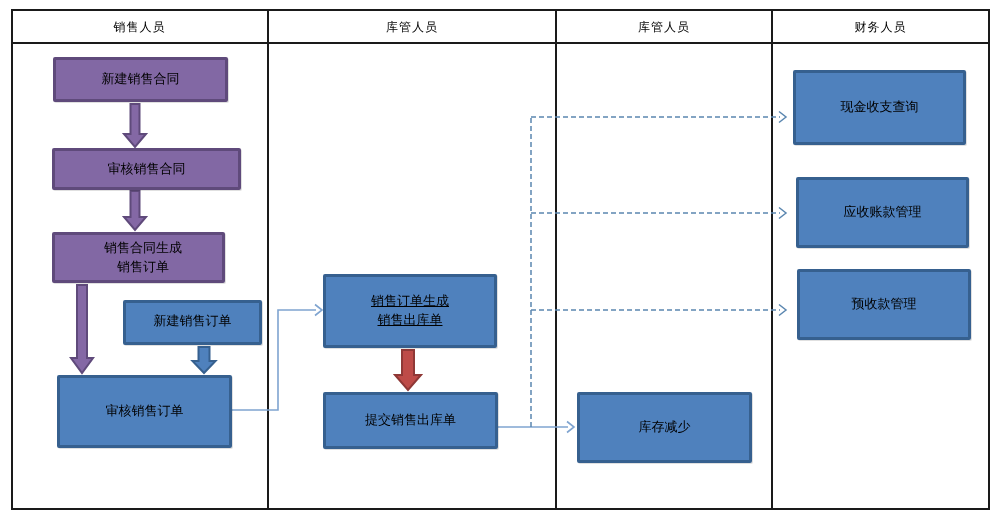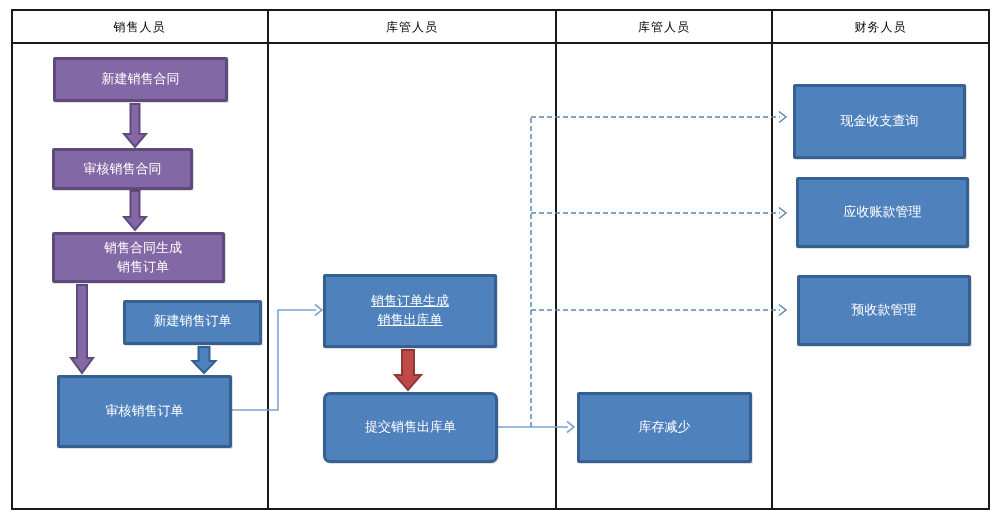--- a/index.html
+++ b/index.html
@@ -13,21 +13,21 @@
   }
   .hline{position:absolute;background:#1a1a1a;height:2px;}
   .vline{position:absolute;background:#1a1a1a;width:2px;}
   .lane-title{
     position:absolute;top:17px;height:20px;line-height:20px;
     text-align:center;font-size:12px;color:#000;letter-spacing:1px;
   }
   .node{
     position:absolute;box-sizing:border-box;border-radius:2px;
     display:flex;align-items:center;justify-content:center;
-    text-align:center;color:#ffffff;font-size:13px;
+    text-align:center;color:#000000;font-size:13px;
     box-shadow:1px 1px 0 rgba(0,0,0,0.12);
   }
   .node .node-label{white-space:pre-line;line-height:1.45;}
   .node.purple{background:#8268A4;border:3px solid #5F4A7B;}
   .node.blue{background:#4F81BD;border:3px solid #36608F;}
   svg.overlay{position:absolute;left:0;top:0;pointer-events:none;}
   .blk-purple{fill:#8468A5;stroke:#5F4A7B;stroke-width:2;}
   .blk-blue{fill:#4F81BD;stroke:#36608F;stroke-width:2;}
   .blk-red{fill:#BE4B48;stroke:#8F3836;stroke-width:2;}
   .conn{stroke:#7FA4D0;stroke-width:1.6;fill:none;}
@@ -72,49 +72,49 @@
     <path class="conn-head-dash" d="M779,111.5 L786,117 L779,122.5"></path>
     <path class="conn-dash" d="M531,213 L780,213"></path>
     <path class="conn-head-dash" d="M779,207.5 L786,213 L779,218.5"></path>
     <path class="conn-dash" d="M531,310 L780,310"></path>
     <path class="conn-head-dash" d="M779,304.5 L786,310 L779,315.5"></path>
   </svg>
 
   <div class="node purple" style="left:53px;top:57px;width:175px;height:45px;">
     <span class="node-label">新建销售合同</span>
   </div>
-  <div class="node purple" style="left:52px;top:148px;width:141px;height:42px;">
+  <div class="node purple" style="left:52px;top:148px;width:189px;height:42px;">
     <span class="node-label">审核销售合同</span>
   </div>
   <div class="node purple" style="left:52px;top:232px;width:173px;height:51px;padding-left:9px;">
     <span class="node-label">销售合同生成
 销售订单</span>
   </div>
   <div class="node blue" style="left:123px;top:300px;width:139px;height:45px;font-family:Liberation Mono, monospace;">
     <span class="node-label">新建销售订单</span>
   </div>
   <div class="node blue" style="left:57px;top:375px;width:175px;height:73px;text-align:center;">
     <span class="node-label">审核销售订单</span>
   </div>
 
   <div class="node blue" style="left:323px;top:274px;width:174px;height:74px;text-decoration:underline;">
     <span class="node-label">销售订单生成
 销售出库单</span>
   </div>
-  <div class="node blue" style="left:323px;top:392px;width:175px;height:71px;border-radius:7px;">
+  <div class="node blue" style="left:323px;top:392px;width:175px;height:57px;">
     <span class="node-label">提交销售出库单</span>
   </div>
 
   <div class="node blue" style="left:577px;top:392px;width:175px;height:71px;">
     <span class="node-label">库存减少</span>
   </div>
 
-  <div class="node blue" style="left:793px;top:84px;width:173px;height:75px;">
+  <div class="node blue" style="left:793px;top:70px;width:173px;height:75px;">
     <span class="node-label">现金收支查询</span>
   </div>
   <div class="node blue" style="left:796px;top:177px;width:173px;height:71px;">
     <span class="node-label">应收账款管理</span>
   </div>
-  <div class="node blue" style="left:797px;top:275px;width:174px;height:71px;">
+  <div class="node blue" style="left:797px;top:269px;width:174px;height:71px;">
     <span class="node-label">预收款管理</span>
   </div>
 
 </div>
 
 </body></html>

